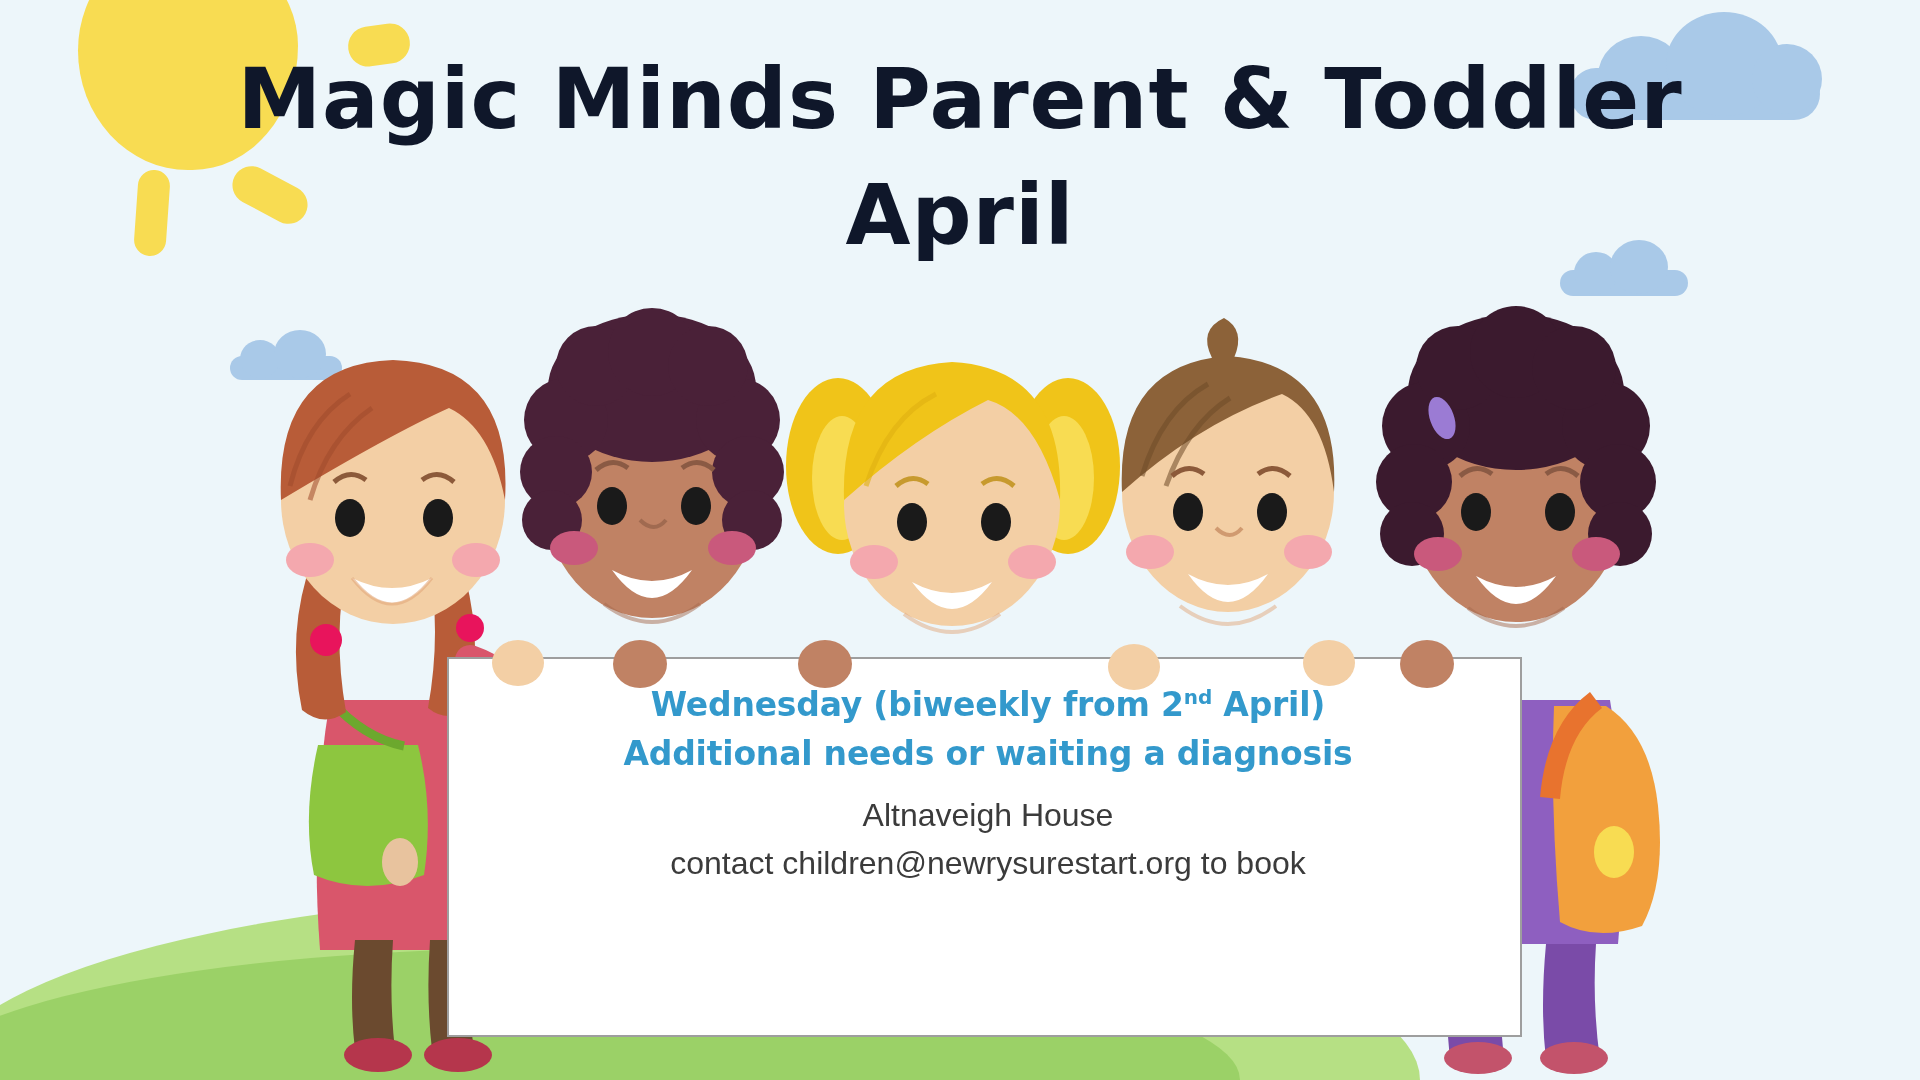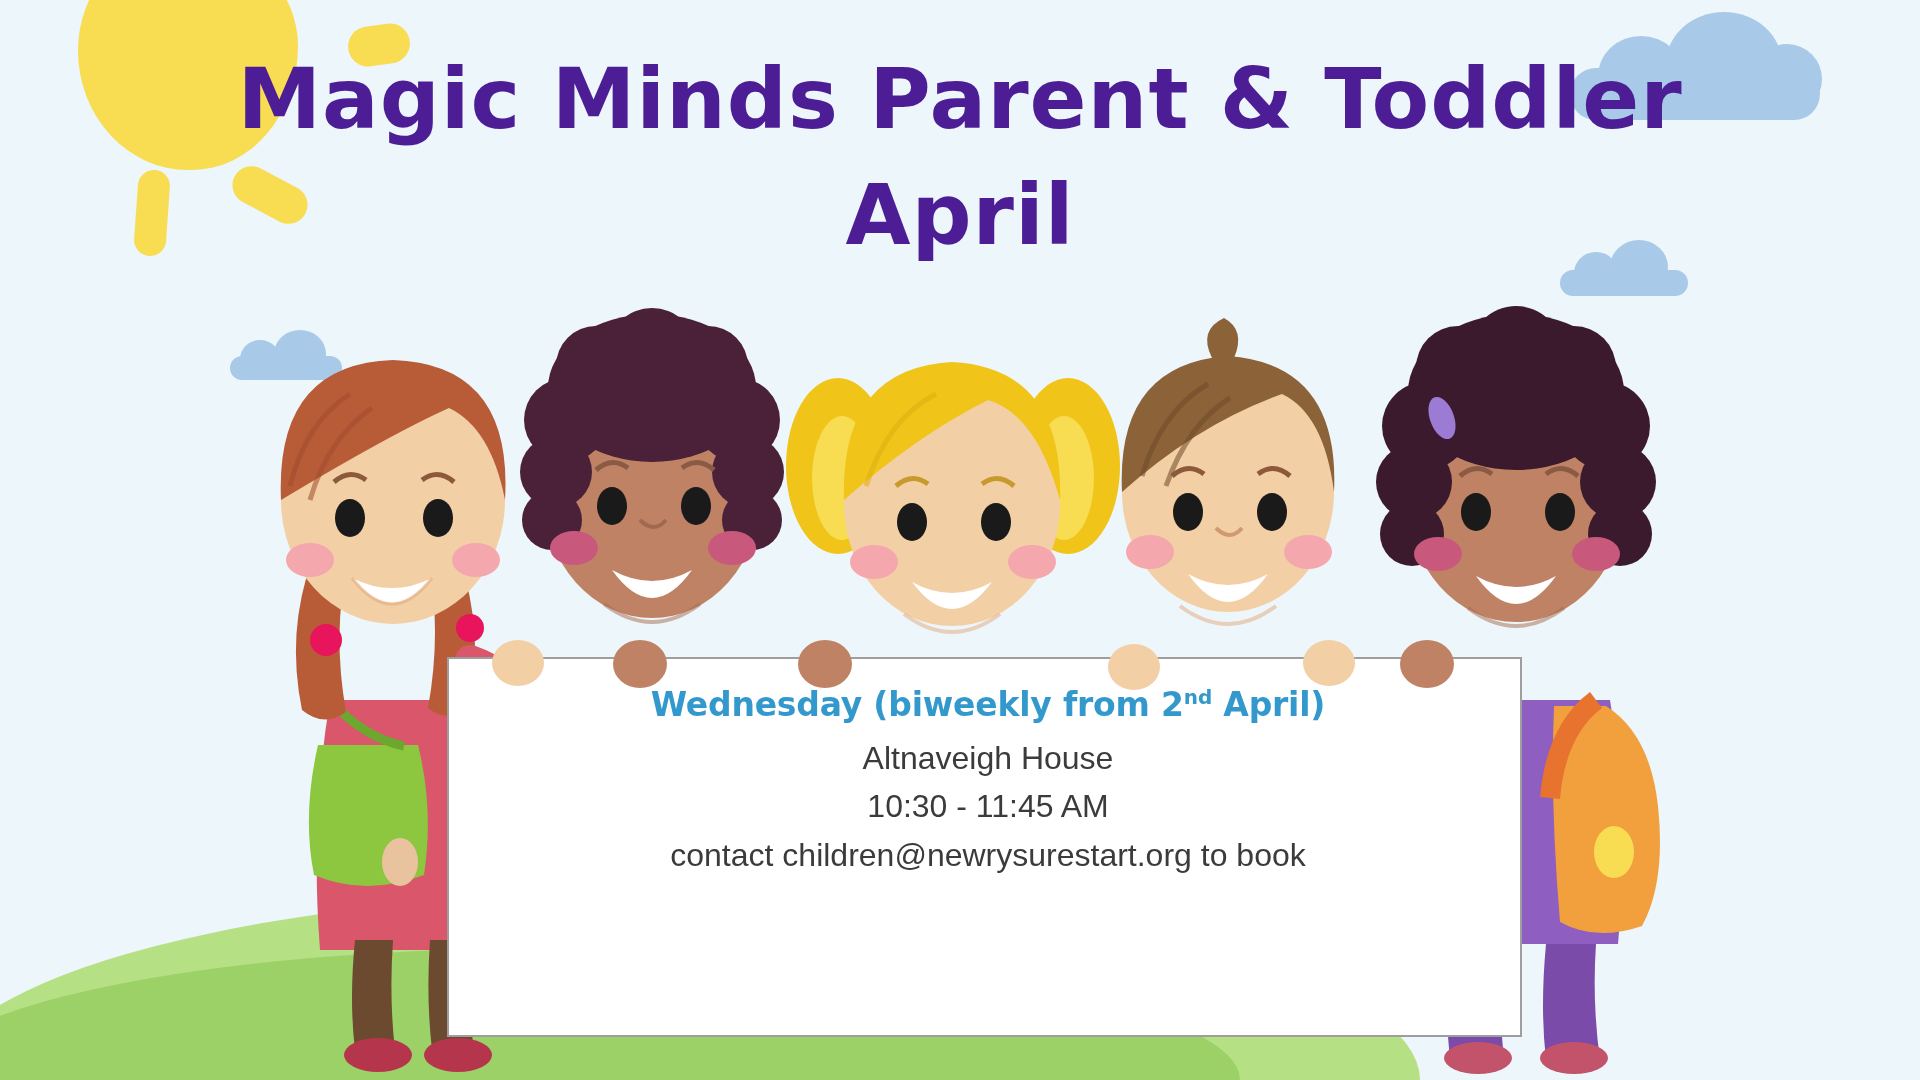--- a/index.html
+++ b/index.html
@@ -18,21 +18,21 @@
   .ray-c{left:136px;top:170px;width:32px;height:86px;border-radius:18px;transform:rotate(4deg);}
 
   .cloud{position:absolute;}
   .cloud i{position:absolute;background:#a9c9e8;border-radius:50%;display:block;}
   .cloud .base{border-radius:40px;}
 
   
   .title{
     position:absolute;left:0;right:0;top:42px;
     text-align:center;
-    color:#4c1d95;
+    color:#0f172a;
     font-family:"DejaVu Sans",sans-serif;
     font-weight:bold;
     font-size:84px;
     line-height:1.38;
     letter-spacing:1px;
     z-index:6;
     padding:0 40px;
   }
 
   
@@ -53,21 +53,21 @@
   .sign-blue{
     color:#3399cc;
     font-family:"DejaVu Sans",sans-serif;
     font-weight:bold;
     font-size:33px;
     line-height:1.48;
     letter-spacing:-0.2px;
   }
   .sign-blue sup{font-size:20px;vertical-align:super;line-height:0;}
   .sign-body{
-    margin-top:4px;
+    margin-top:12px;
     color:#3b3b3b;
     font-family:"Liberation Sans",sans-serif;
     font-weight:400;
     font-size:32px;
     line-height:1.52;
   }
 
   
   .hand{position:absolute;border-radius:50%;z-index:6;}
 </style>
@@ -269,24 +269,24 @@
 
       <path d="M1436 664 q-40 14 -52 44" stroke="#8E5FC0" stroke-width="30" fill="none" stroke-linecap="round"></path>
     </g>
   </svg>
 
   <div class="sign">
     <div class="sign-blue">
       <div>
         <span>Wednesday (biweekly from 2</span><sup>nd</sup><span> April)</span>
       </div>
+      <div>Additional needs or waiting a diagnosis</div>
     </div>
     <div class="sign-body">
       <div>Altnaveigh House</div>
-      <div>10:30 - 11:45 AM</div>
       <div>contact children@newrysurestart.org to book</div>
     </div>
   </div>
 
   <div class="hand" style="left:492px;top:640px;width:52px;height:46px;background:#F3CFA5;"></div>
   <div class="hand" style="left:613px;top:640px;width:54px;height:48px;background:#C08264;"></div>
   <div class="hand" style="left:798px;top:640px;width:54px;height:48px;background:#C08264;"></div>
   <div class="hand" style="left:1108px;top:644px;width:52px;height:46px;background:#F3CFA5;"></div>
   <div class="hand" style="left:1303px;top:640px;width:52px;height:46px;background:#F3CFA5;"></div>
   <div class="hand" style="left:1400px;top:640px;width:54px;height:48px;background:#C08264;"></div>

